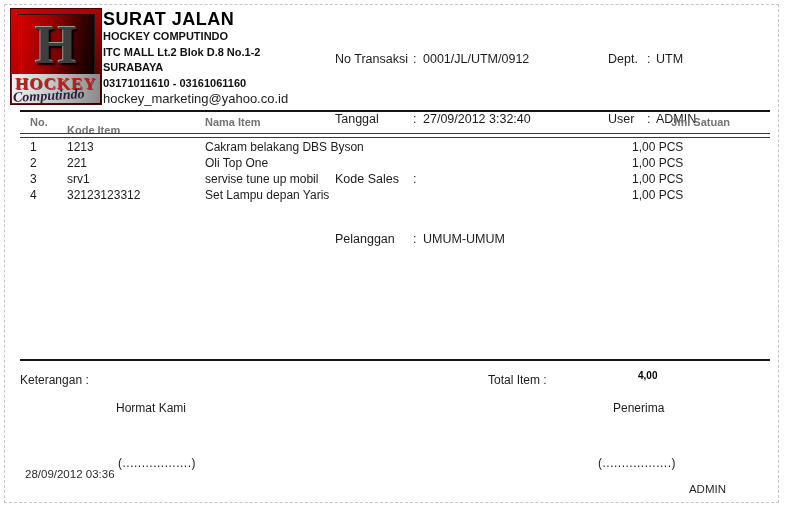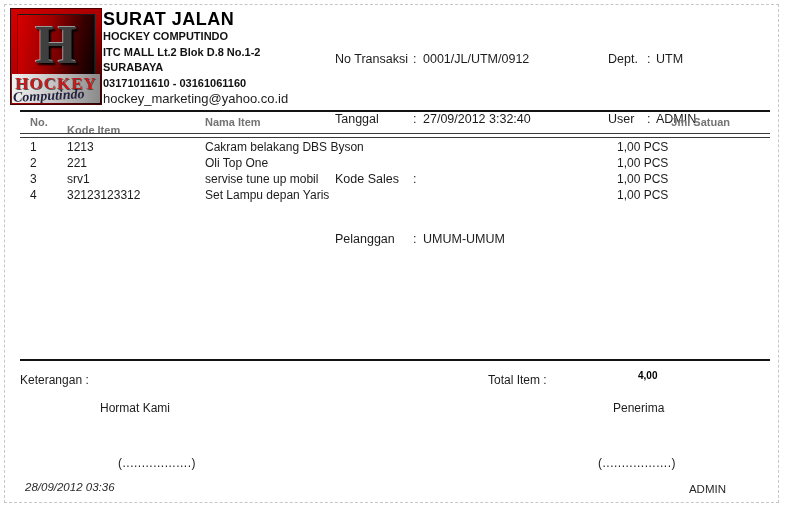--- a/index.html
+++ b/index.html
@@ -54,35 +54,35 @@
   .th{top:116px;font-weight:bold;font-size:11px;color:#737373;white-space:nowrap;}
   .th-no{left:30px;}
   .th-kode{left:67px;margin-top:8px;}
   .th-nama{left:205px;}
   .th-jml{right:57px;}
   .trow{left:20px;width:750px;height:16px;line-height:16px;white-space:nowrap;}
   .trow span{position:absolute;top:0;}
   .c-no{left:10px;}
   .c-kode{left:47px;}
   .c-nama{left:185px;}
-  .c-jml{left:597px;}
+  .c-jml{left:612px;}
 
   
   .line-bottom{left:20px;top:359px;width:750px;height:2px;background:#141414;}
   .keterangan{left:20px;top:373px;}
   .total-label{left:488px;top:373px;}
   .total-value{left:638px;top:370px;font-weight:bold;font-size:10px;color:#000;}
-  .sign-title-left{left:100px;top:401px;}
+  .sign-title-left{left:116px;top:401px;}
   .sign-title-right{left:613px;top:401px;}
   .sig{letter-spacing:0.5px;}
   .sig-left{left:118px;top:456px;}
   .sig-right{left:598px;top:456px;}
 
   
-  .printed-at{left:25px;top:481px;font-size:11.5px;color:#2a2a2a;font-style:italic;}
+  .printed-at{left:25px;top:468px;font-size:11.5px;color:#2a2a2a;}
   .printed-by{right:61px;top:483px;font-size:11.5px;color:#2a2a2a;}
 </style>
 </head>
 <body>
 
 <div class="abs page-border"></div>
 
 <div class="abs logo">
   <div class="logo-inner">
     <span class="logo-h">H</span>

